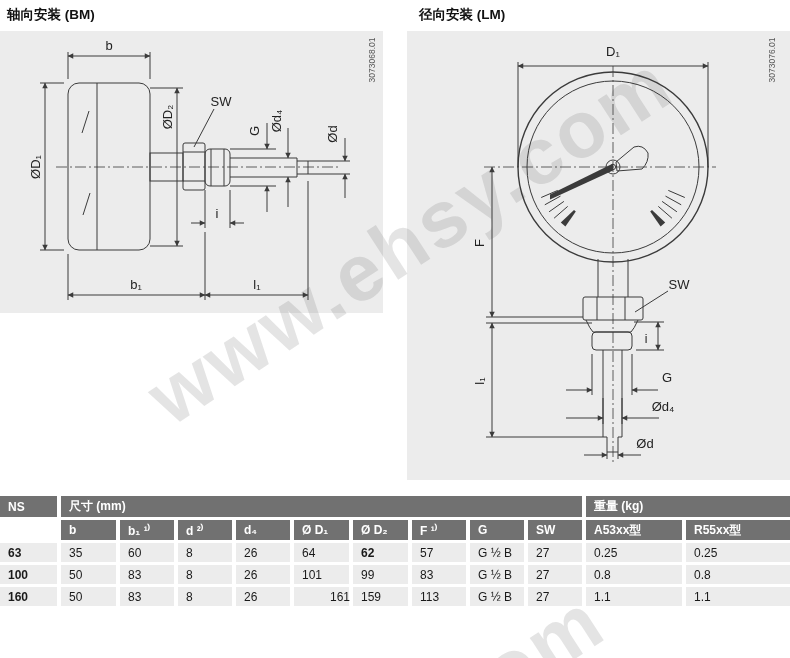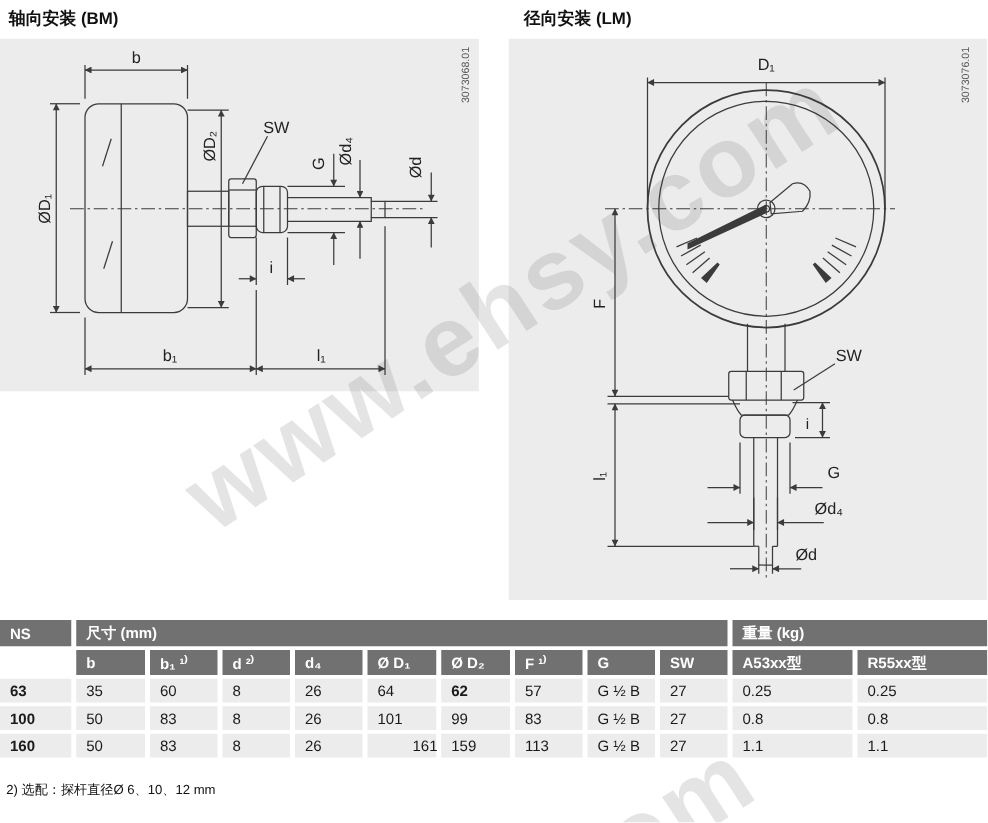--- a/index.html
+++ b/index.html
@@ -300,16 +300,15 @@
     <div class="td" style="grid-row:5;padding-left:36px;">161</div>
     <div class="td" style="grid-row:5;">159</div>
     <div class="td" style="grid-row:5;">113</div>
     <div class="td" style="grid-row:5;">G ½ B</div>
     <div class="td" style="grid-row:5;">27</div>
     <div class="td" style="grid-row:5;">1.1</div>
     <div class="td" style="grid-row:5;">1.1</div>
   </div>
 
   <div id="footnotes">
-    <div>2) 选配：探杆直径Ø 6、10、12 mm</div>
   </div>
 
 </div>
 
 </body></html>

